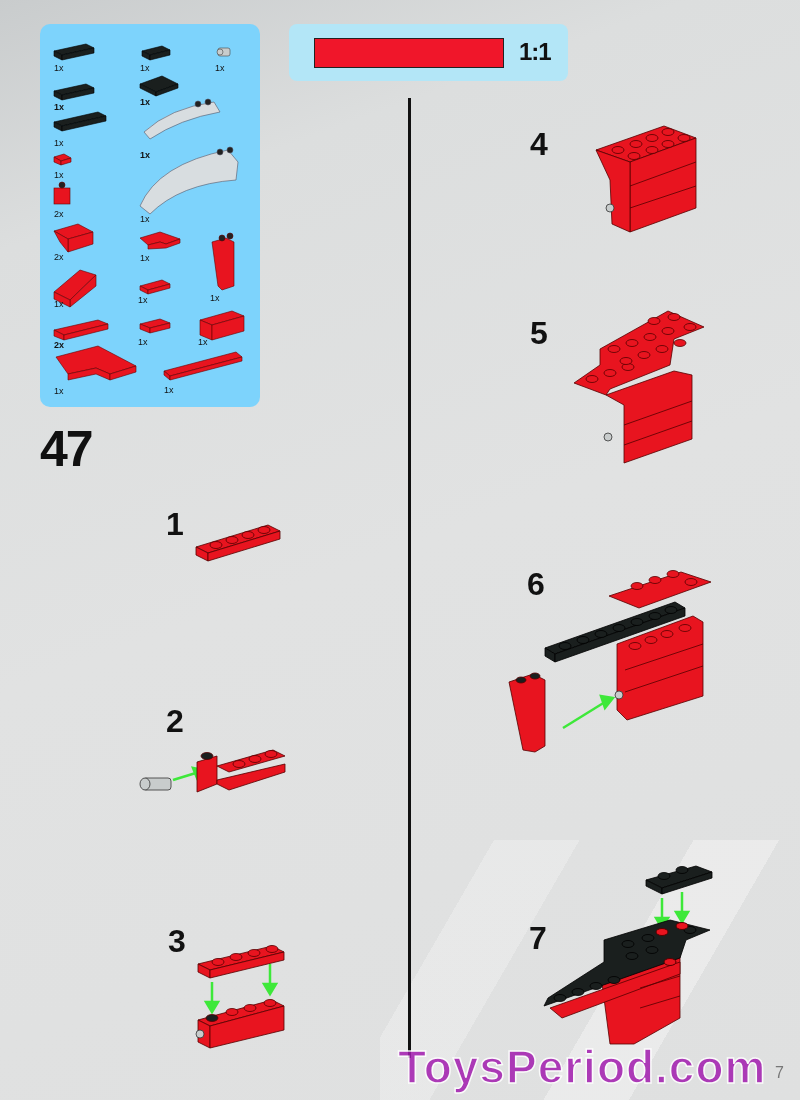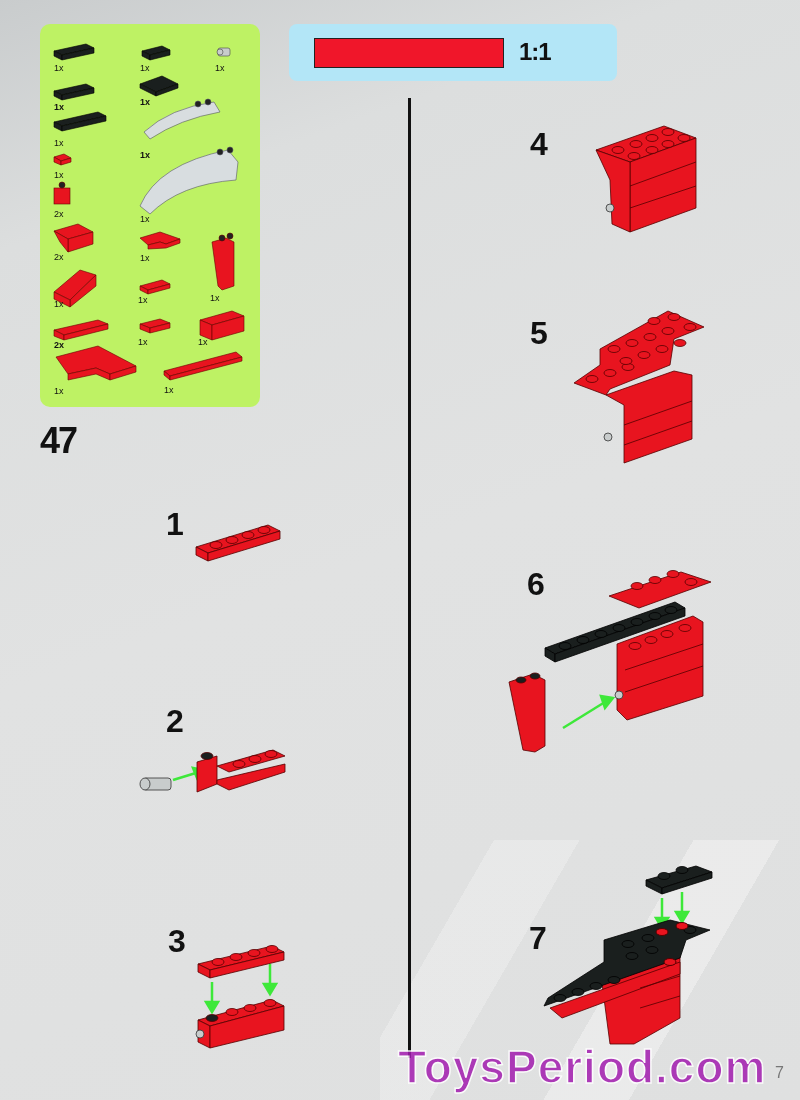--- a/index.html
+++ b/index.html
@@ -4,28 +4,28 @@
 <style>
   html,body{margin:0;padding:0;}
   body{width:800px;height:1100px;position:relative;overflow:hidden;
     background:linear-gradient(160deg,#c9cccd 0%,#dcdede 18%,#e1e2e2 50%,#dfe0e0 100%);
     font-family:"Liberation Sans",sans-serif;}
   .checker{position:absolute;right:0;bottom:0;width:420px;height:260px;
     background:
       linear-gradient(120deg,transparent 55%,rgba(255,255,255,.35) 55%,rgba(255,255,255,.35) 70%,transparent 70%),
       linear-gradient(120deg,transparent 20%,rgba(255,255,255,.25) 20%,rgba(255,255,255,.25) 35%,transparent 35%);
     pointer-events:none;}
-  .parts-box{position:absolute;left:40px;top:24px;width:220px;height:383px;background:#bef264;border-radius:10px;}
+  .parts-box{position:absolute;left:40px;top:24px;width:220px;height:383px;background:#7dd3fc;border-radius:10px;}
   .qty{position:absolute;font-size:9px;color:#111;}
   .qty.b{font-weight:bold;}
-  .scale-box{position:absolute;left:289px;top:24px;width:328px;height:57px;background:#b3e6f7;border-radius:8px;}
+  .scale-box{position:absolute;left:289px;top:24px;width:279px;height:57px;background:#b3e6f7;border-radius:8px;}
   .scale-bar{position:absolute;left:25px;top:14px;width:190px;height:30px;background:#f0162a;border:1.5px solid #222;box-sizing:border-box;}
   .scale-label{position:absolute;left:230px;top:14px;font-size:24px;font-weight:bold;color:#111;letter-spacing:-1px;}
   .divider{position:absolute;left:408px;top:98px;width:3px;height:960px;background:#111;}
-  .page-step{position:absolute;left:40px;top:420px;font-size:36px;font-weight:bold;color:#111;letter-spacing:-2px;}
+  .page-step{position:absolute;left:40px;top:420px;font-size:50px;font-weight:bold;color:#111;letter-spacing:-2px;}
   .step-num{position:absolute;font-size:32px;font-weight:bold;color:#111;}
   .model{position:absolute;}
   .watermark{position:absolute;left:398px;top:1040px;font-size:46px;font-weight:bold;color:#a21caf;opacity:.85;
     -webkit-text-stroke:1.5px #fff;letter-spacing:1px;}
   .page-num{position:absolute;left:775px;top:1064px;font-size:16px;color:#777;}
 </style>
 </head>
 <body>
 
 <div class="checker"></div>

